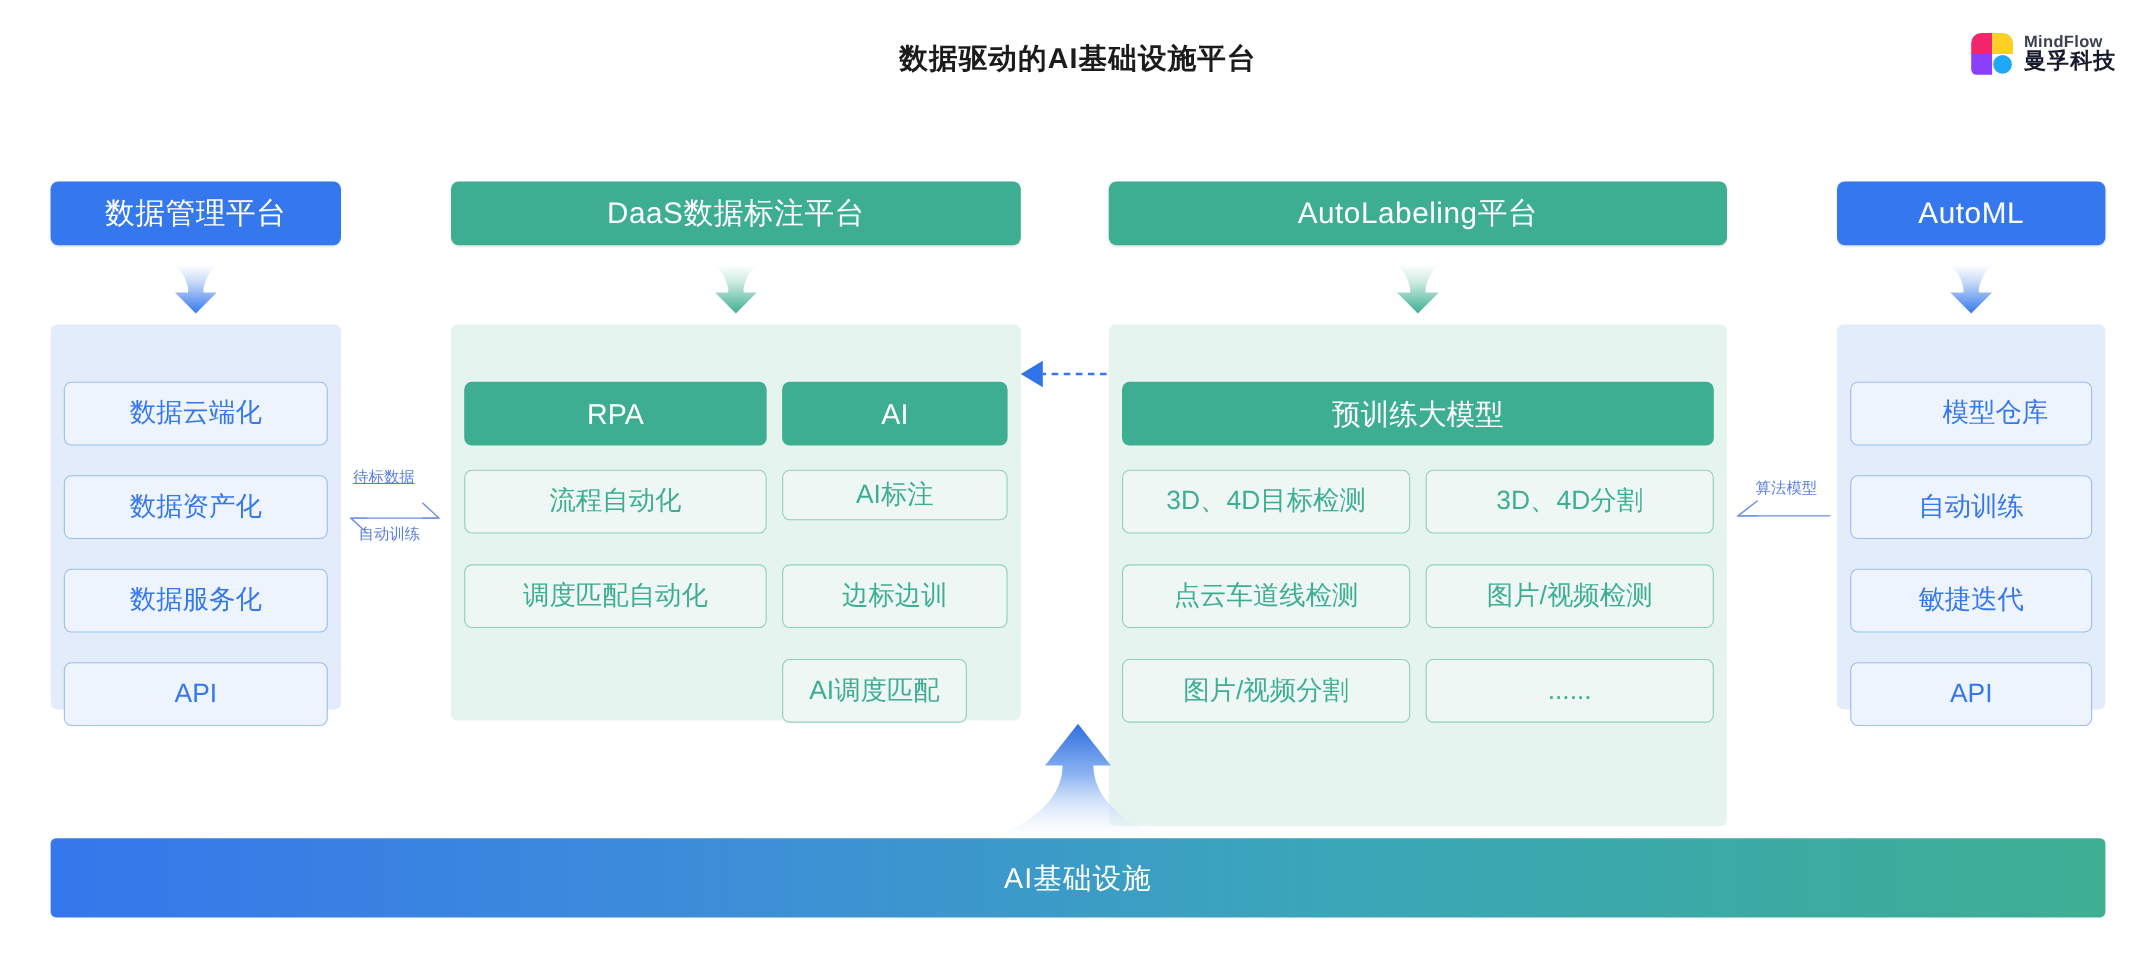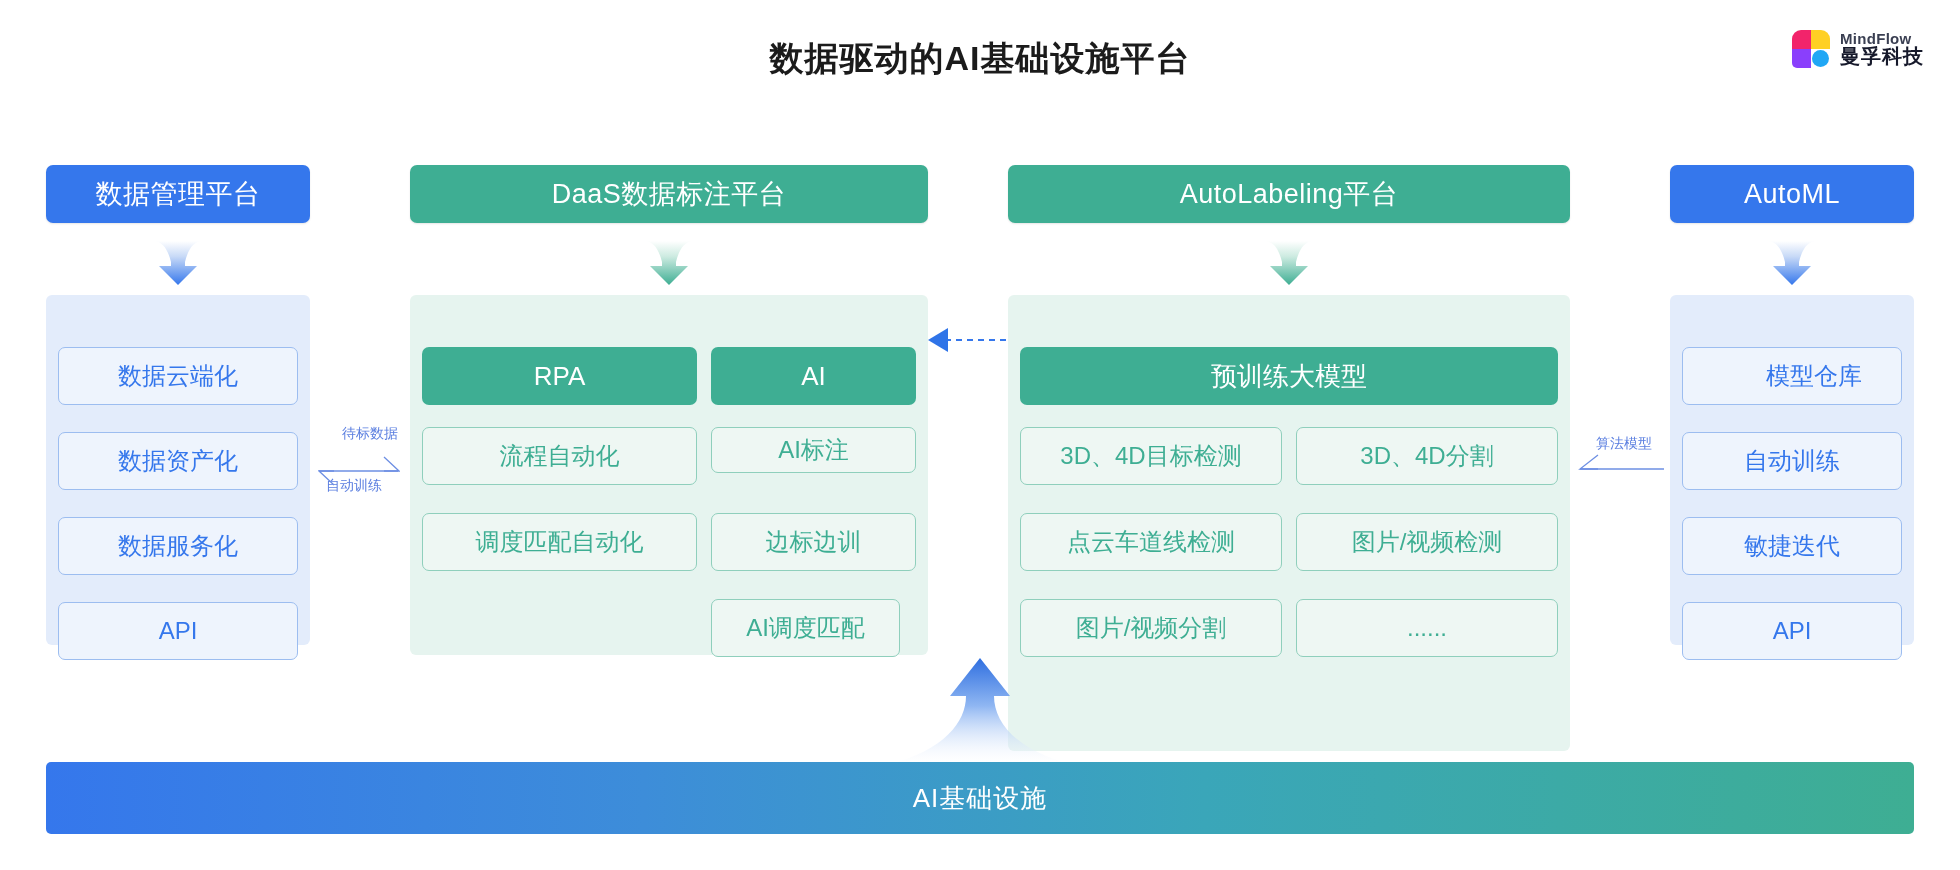--- a/index.html
+++ b/index.html
@@ -8,21 +8,21 @@
     background: #ffffff;
     font-family: "Liberation Sans", "DejaVu Sans", sans-serif;
     overflow: hidden;
   }
   .page { position: relative; width: 1960px; height: 870px; }
 
   
   .page-title {
     position: absolute; left: 0; top: 36px; width: 1960px;
     text-align: center;
-    font-size: 34px; font-weight: 700; color: #1b1b1b;
+    font-size: 26px; font-weight: 700; color: #1b1b1b;
     letter-spacing: 1px;
   }
   .brand {
     position: absolute; right: 36px; top: 30px;
     display: flex; align-items: center; gap: 10px;
   }
   .brand-mark {
     width: 38px; height: 38px; position: relative;
   }
   .bm-tl { position:absolute; left:0; top:0; width:19px; height:19px;
@@ -129,21 +129,21 @@
 
     <div class="panel blue" style="left:46px; top:295px; width:264px; height:350px;">
       <div class="chip blue-out" style="left:12px; top:12px; width:240px; height:58px;">数据云端化</div>
       <div class="chip blue-out" style="left:12px; top:97px; width:240px; height:58px;">数据资产化</div>
       <div class="chip blue-out" style="left:12px; top:182px; width:240px; height:58px;">数据服务化</div>
       <div class="chip blue-out" style="left:12px; top:267px; width:240px; height:58px;">API</div>
     </div>
   </div>
 
   <div class="conn" style="left:318px; top:425px; width:82px; height:90px;">
-    <div class="conn-label" style="left:24px; top:0px;">待标数据</div>
+    <div class="conn-label" style="left:3px; top:0px;text-decoration:underline;">待标数据</div>
     <div class="conn-label" style="left:8px; top:52px;">自动训练</div>
     <svg width="82" height="90" style="position:absolute; left:0; top:0;">
       <line x1="1" y1="46" x2="80" y2="46" stroke="#6d8fe3" stroke-width="1.3"></line>
       <polyline points="66,32 81,46 66,46" fill="none" stroke="#6d8fe3" stroke-width="1.3"></polyline>
       <polyline points="16,60 1,46 16,46" fill="none" stroke="#6d8fe3" stroke-width="1.3"></polyline>
       <line x1="1" y1="46" x2="1" y2="46" stroke="#6d8fe3" stroke-width="1.3"></line>
     </svg>
   </div>
 
   <div class="col">
@@ -164,21 +164,21 @@
 
     <div class="panel teal" style="left:410px; top:295px; width:518px; height:360px;">
 
       <div class="chip teal-solid" style="left:12px; top:12px; width:275px; height:58px;">RPA</div>
       <div class="chip teal-out" style="left:12px; top:92px; width:275px; height:58px;">流程自动化</div>
       <div class="chip teal-out" style="left:12px; top:178px; width:275px; height:58px;">调度匹配自动化</div>
 
       <div class="chip teal-solid" style="left:301px; top:12px; width:205px; height:58px;">AI</div>
       <div class="chip teal-out" style="left:301px; top:92px; width:205px; height:46px;">AI标注</div>
       <div class="chip teal-out" style="left:301px; top:178px; width:205px; height:58px;">边标边训</div>
-      <div class="chip teal-out" style="left:301px; top:264px; width:189px; height:58px;">AI调度匹配</div>
+      <div class="chip teal-out" style="left:301px; top:264px; width:168px; height:58px;">AI调度匹配</div>
     </div>
   </div>
 
   <div class="conn" style="left:918px; top:325px; width:90px; height:30px;">
     <svg width="90" height="30">
       <line x1="88" y1="15" x2="30" y2="15" stroke="#3577ec" stroke-width="2.2" stroke-dasharray="6 5"></line>
       <polygon points="30,3 10,15 30,27" fill="#2f74e8"></polygon>
     </svg>
   </div>
 

